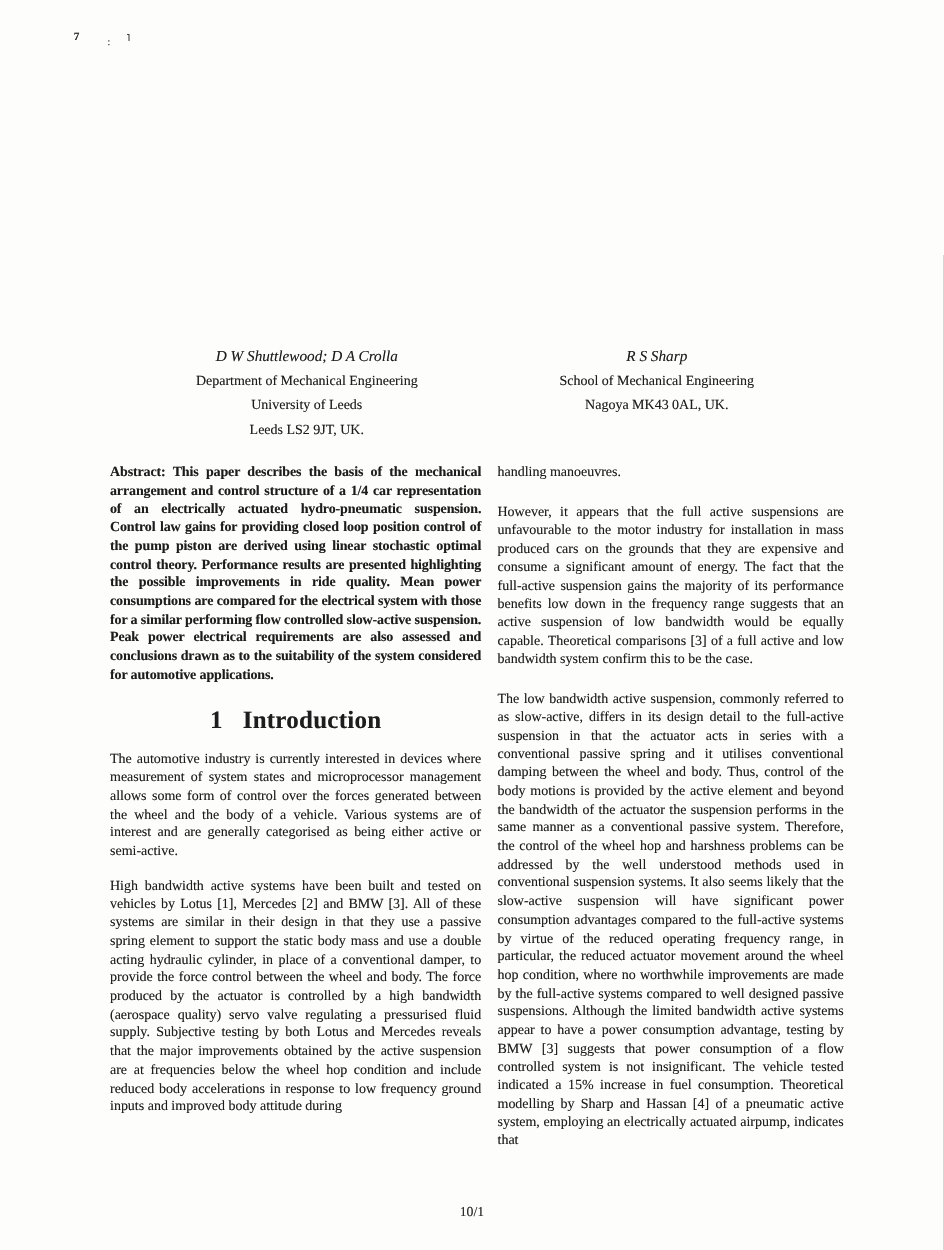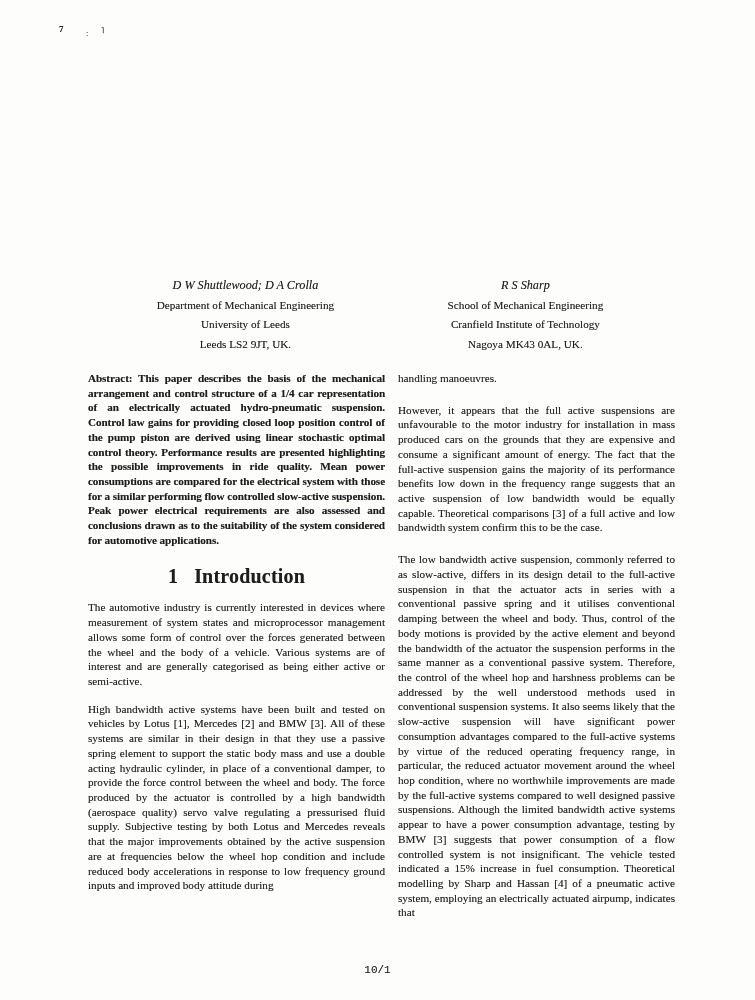--- a/index.html
+++ b/index.html
@@ -73,21 +73,21 @@
   .section-heading .sec-num { margin-right: 16px; }
 
   .para { margin: 0 0 13px 0; }
   .para:last-child { margin-bottom: 0; }
   .col-right .para { margin-bottom: 17px; }
 
   .footer {
     position: absolute;
     bottom: 24px; left: 0; right: 0;
     text-align: center;
-    font-family: Liberation Mono, monospace;
+    font-family: Liberation Serif, serif;
     font-size: 11px;
     color: #2a2a2a;
   }
 </style>
 </head>
 <body>
 
 <div class="page">
 
   <span class="artifact a1 txt">7</span>
@@ -99,21 +99,20 @@
   <div class="authors">
     <div class="author-col txt">
       <div class="author-names">D W Shuttlewood; D A Crolla</div>
       <div class="author-affil">Department of Mechanical Engineering</div>
       <div class="author-affil">University of Leeds</div>
       <div class="author-affil">Leeds LS2 9JT, UK.</div>
     </div>
     <div class="author-col txt">
       <div class="author-names">R S Sharp</div>
       <div class="author-affil">School of Mechanical Engineering</div>
-      <div class="author-affil">Cranfield Institute of Technology</div>
       <div class="author-affil">Nagoya MK43 0AL, UK.</div>
     </div>
   </div>
 
   <div class="columns">
     <div class="col col-left txt">
       <p class="para abstract">Abstract: This paper describes the basis of the mechanical arrangement and control structure of a 1/4 car representation of an electrically actuated hydro-pneumatic suspension. Control law gains for providing closed loop position control of the pump piston are derived using linear stochastic optimal control theory. Performance results are presented highlighting the possible improvements in ride quality. Mean power consumptions are compared for the electrical system with those for a similar performing flow controlled slow-active suspension. Peak power electrical requirements are also assessed and conclusions drawn as to the suitability of the system considered for automotive applications.</p>
       <div class="section-heading">
         <span class="sec-num">1</span><span>Introduction</span>
       </div>

